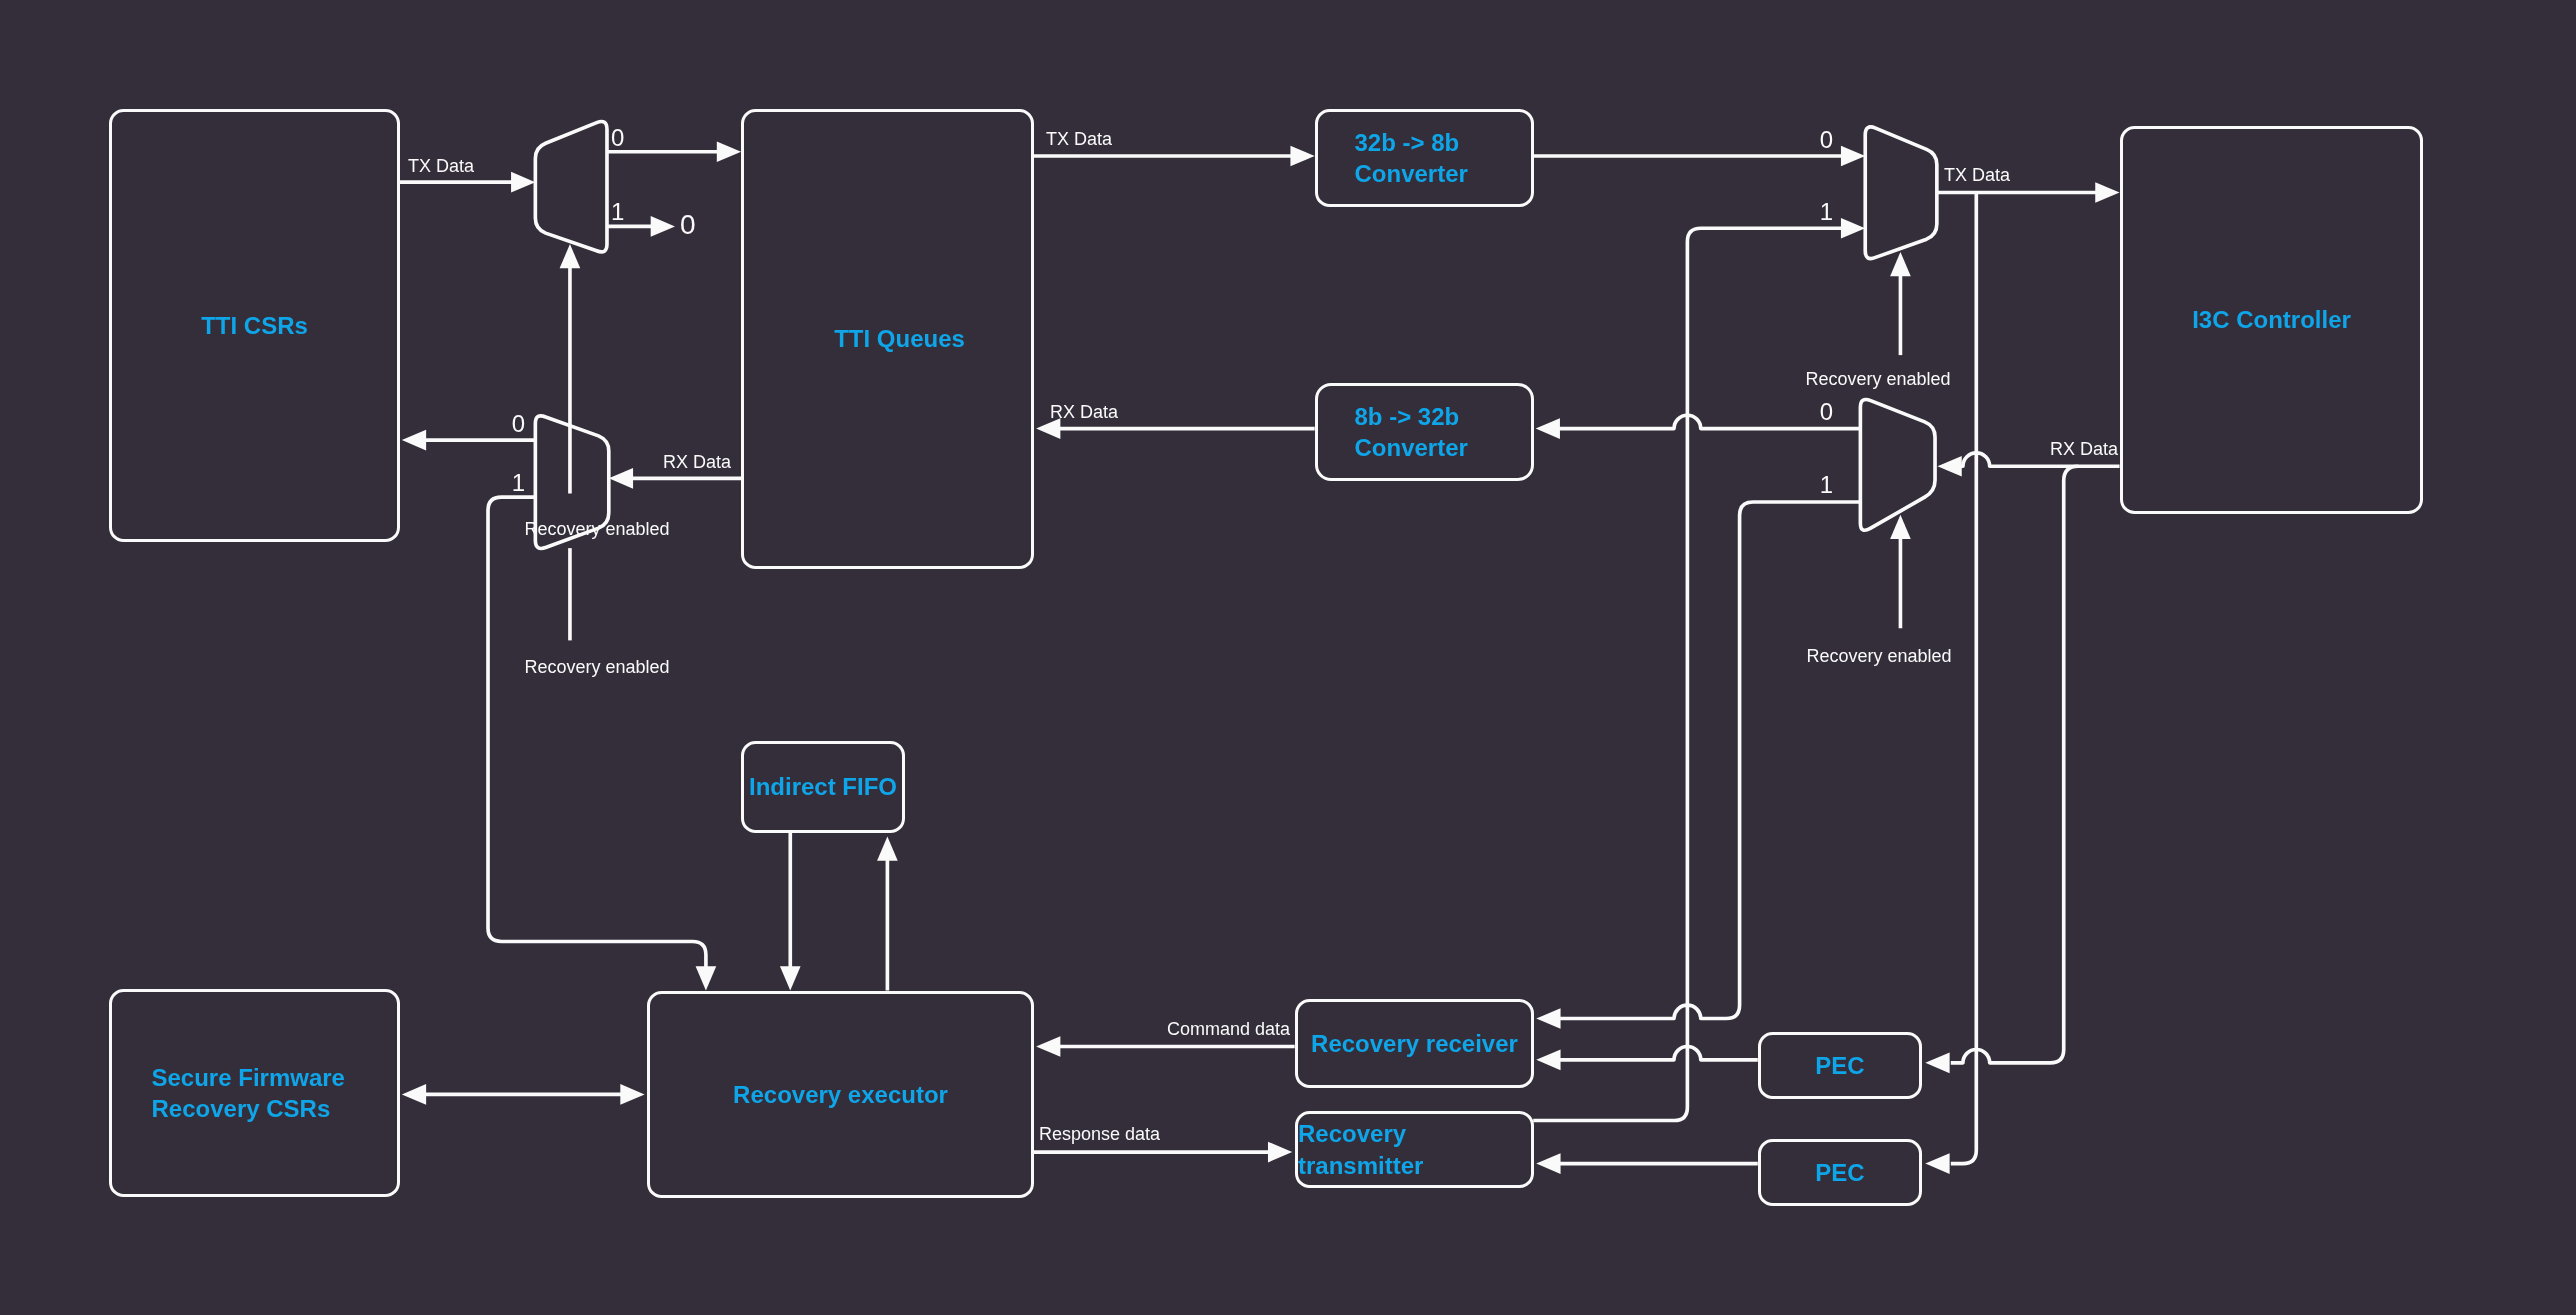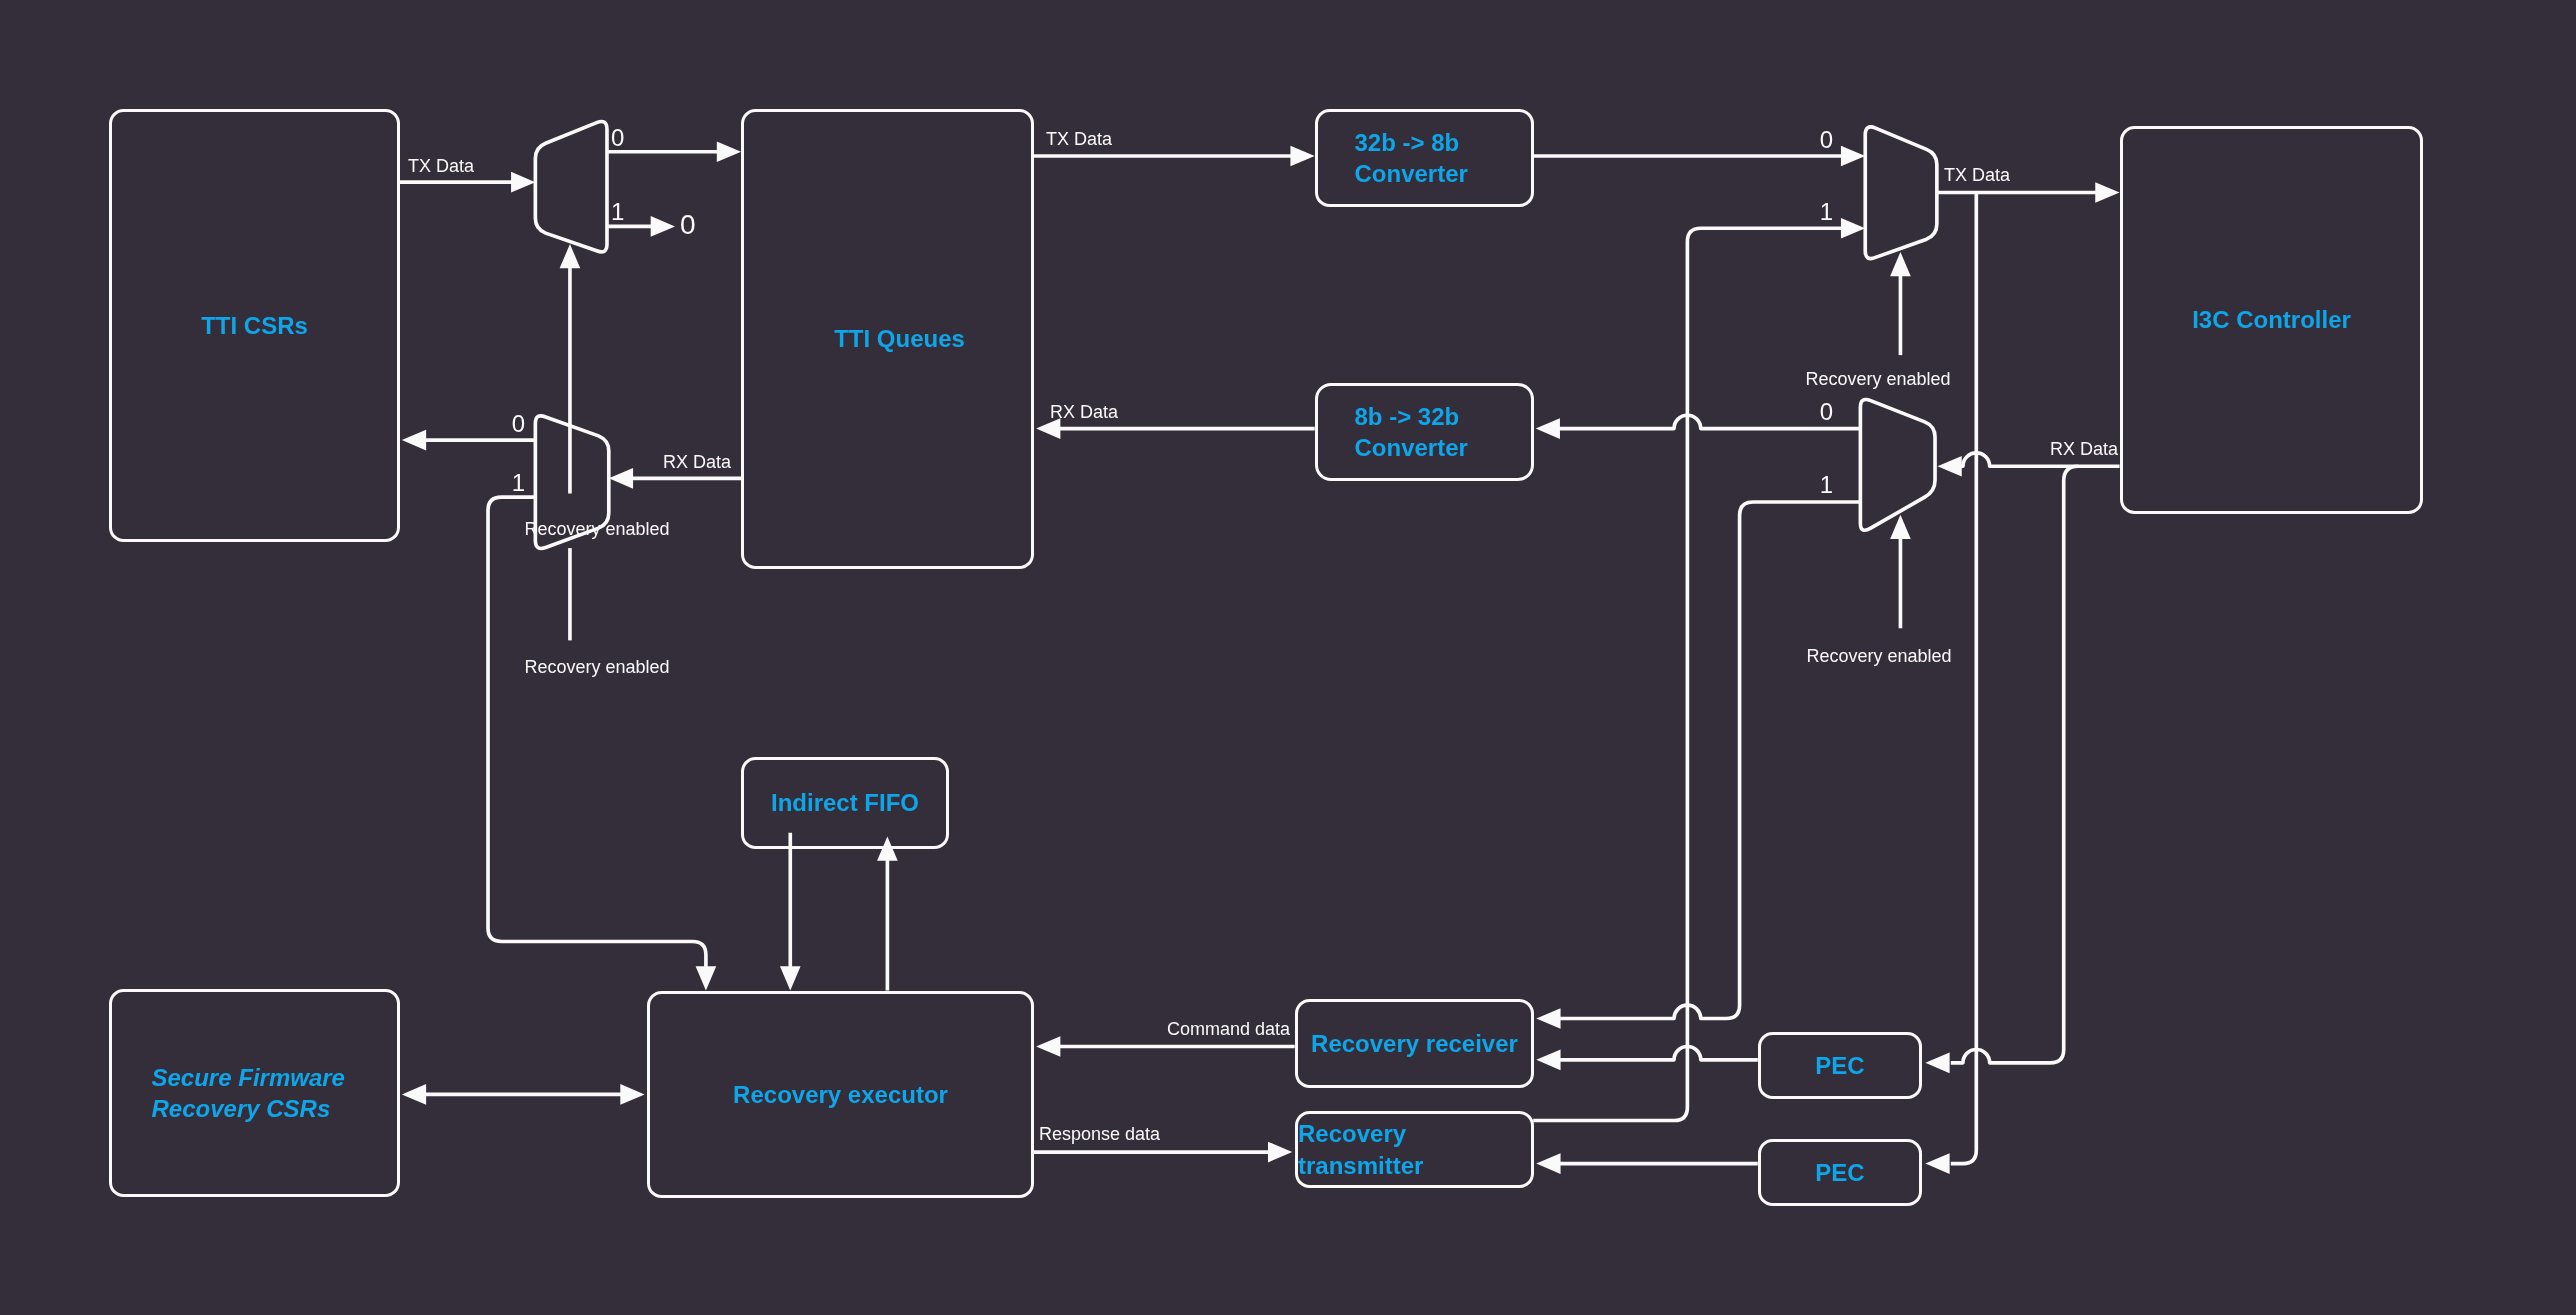--- a/index.html
+++ b/index.html
@@ -143,24 +143,24 @@
   </div>
   <div class="node wrap-200" style="left:1315px; top:109px; width:219px; height:98px;">
     <span class="node-label">32b -&gt; 8b Converter</span>
   </div>
   <div class="node wrap-200" style="left:1315px; top:383px; width:219px; height:98px;border-radius:16px;">
     <span class="node-label">8b -&gt; 32b Converter</span>
   </div>
   <div class="node" style="left:2120px; top:126px; width:303px; height:388px;">
     <span class="node-label">I3C Controller</span>
   </div>
-  <div class="node" style="left:741px; top:741px; width:208px; height:92px;margin-top:16px;">
+  <div class="node" style="left:741px; top:741px; width:164px; height:92px;">
     <span class="node-label">Indirect FIFO</span>
   </div>
-  <div class="node wrap-330" style="left:109px; top:989px; width:291px; height:208px;font-style:italic;">
+  <div class="node wrap-330" style="left:109px; top:989px; width:291px; height:208px;">
     <span class="node-label">Secure Firmware Recovery CSRs</span>
   </div>
   <div class="node" style="left:647px; top:991px; width:387px; height:207px;">
     <span class="node-label">Recovery executor</span>
   </div>
   <div class="node" style="left:1295px; top:999px; width:239px; height:89px;">
     <span class="node-label">Recovery receiver</span>
   </div>
   <div class="node" style="left:1295px; top:1111px; width:239px; height:77px;">
     <span class="node-label">Recovery transmitter</span>

